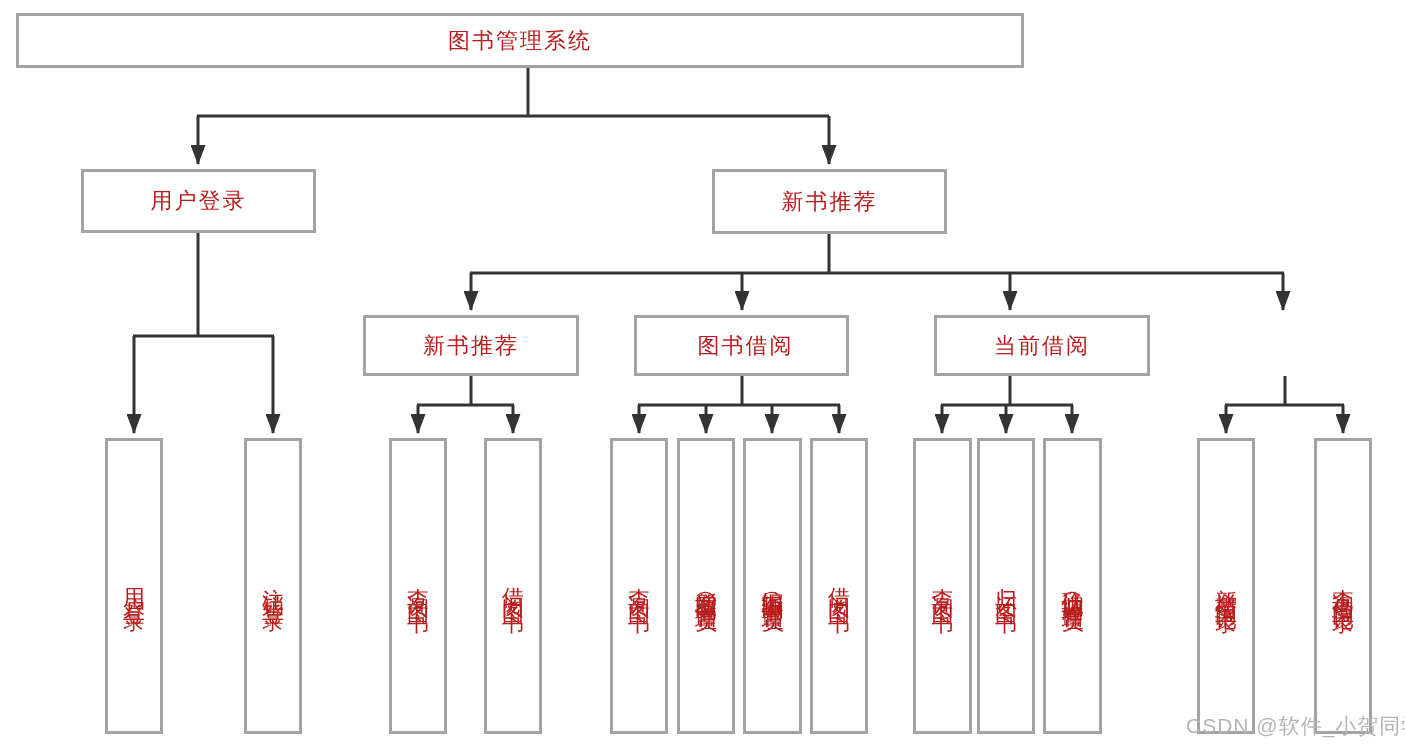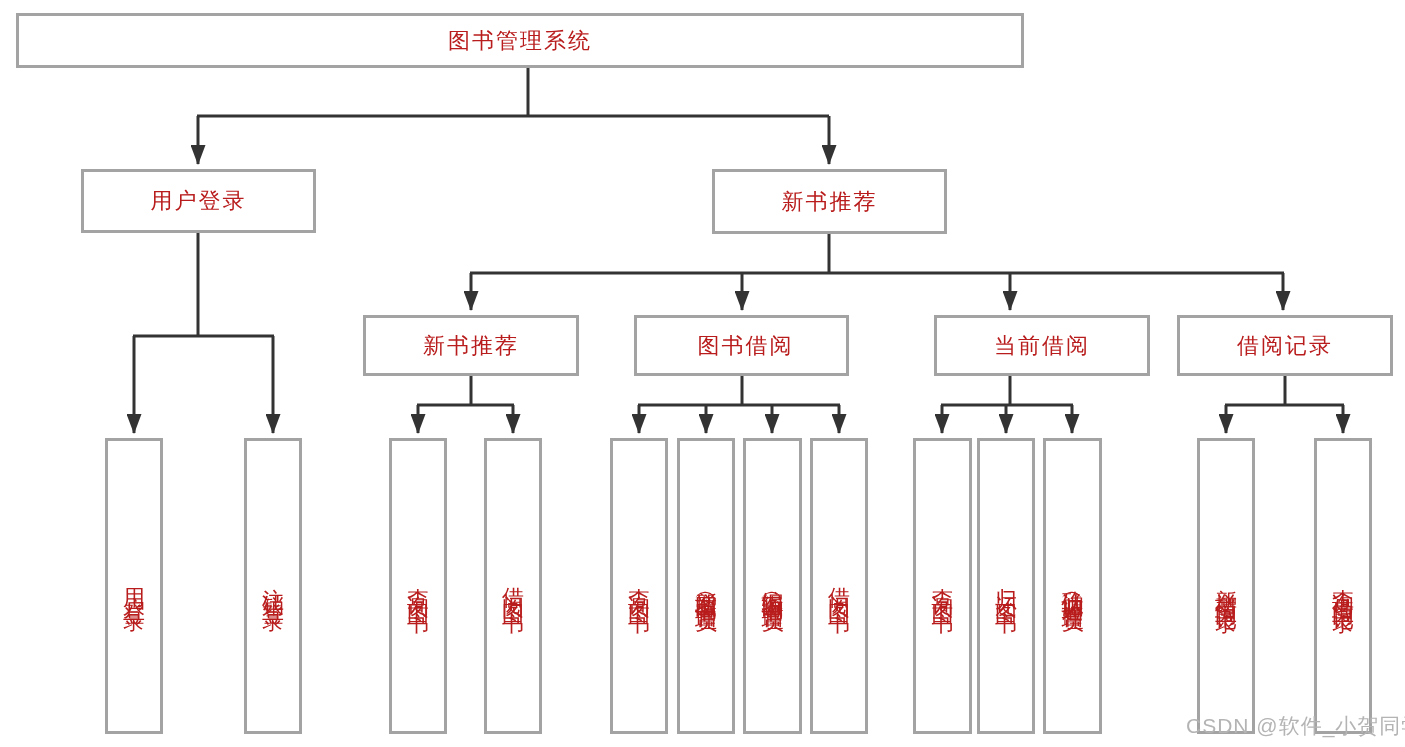--- a/index.html
+++ b/index.html
@@ -120,23 +120,20 @@
 
   <div class="box" style="left:363px; top:315px; width:216px; height:61px;">
     <span class="hlabel">新书推荐</span>
   </div>
   <div class="box" style="left:634px; top:315px; width:215px; height:61px;padding-left:8px;">
     <span class="hlabel">图书借阅</span>
   </div>
   <div class="box" style="left:902px; top:315px; width:216px; height:61px;margin-left:32px;">
     <span class="hlabel">当前借阅</span>
   </div>
-  <div class="box" style="left:1177px; top:315px; width:216px; height:61px;">
-    <span class="hlabel">借阅记录</span>
-  </div>
 
   <div class="box" style="left:105px; top:438px; width:58px; height:296px;">
     <span class="vlabel">用户登录</span>
   </div>
   <div class="box" style="left:244px; top:438px; width:58px; height:296px;">
     <span class="vlabel">注销登录</span>
   </div>
 
   <div class="box" style="left:389px; top:438px; width:58px; height:296px;">
     <span class="vlabel">查询图书</span>

